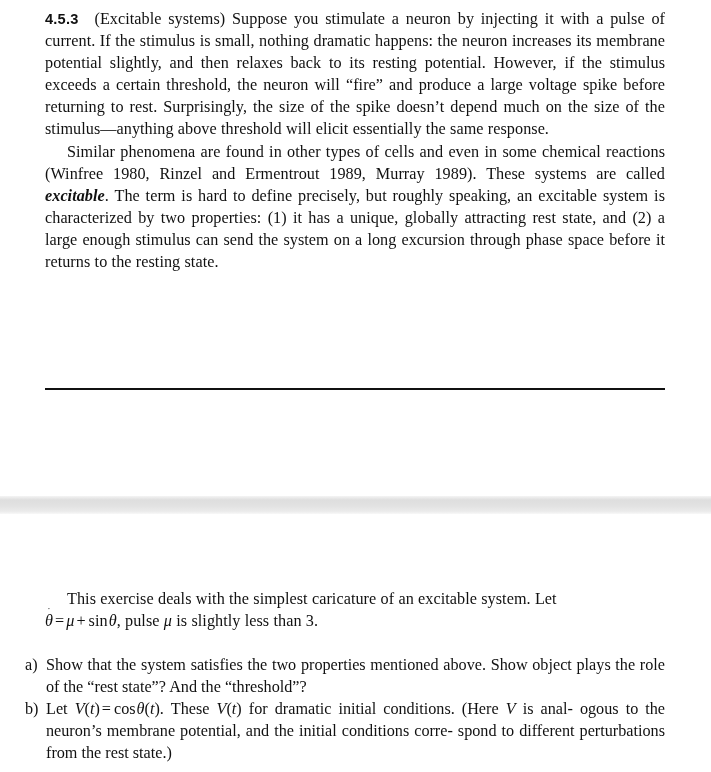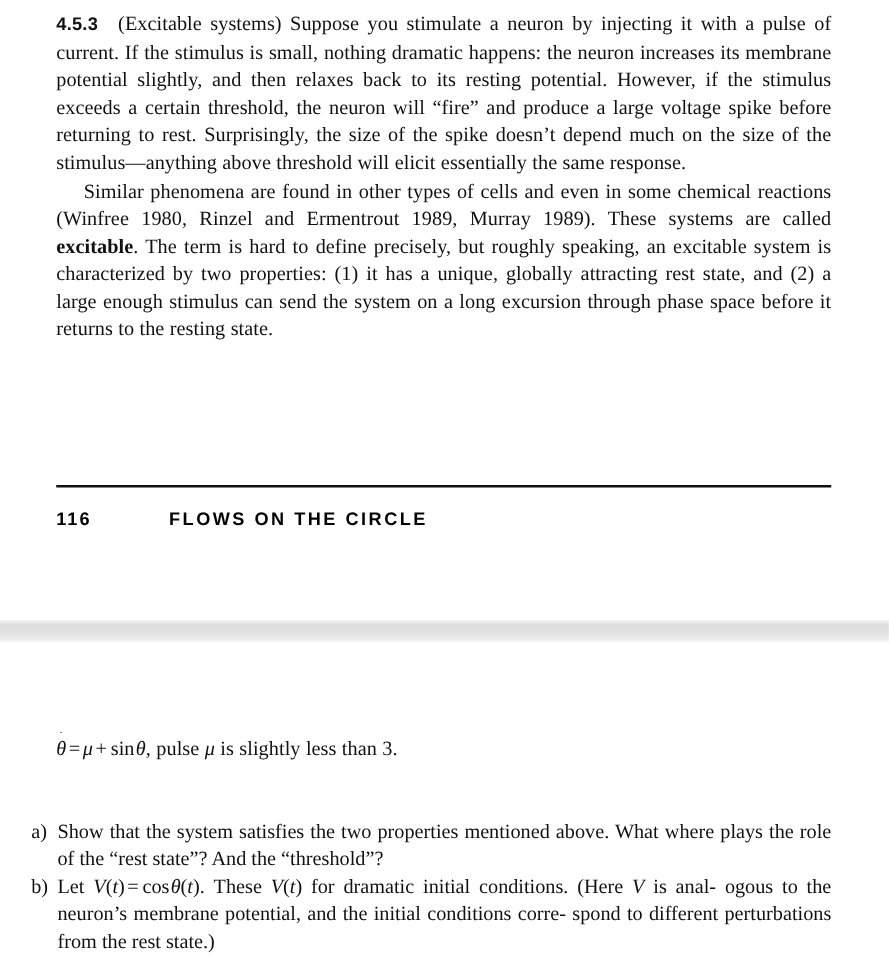--- a/index.html
+++ b/index.html
@@ -42,20 +42,21 @@
 
   .secnum {
     font-family: "Liberation Sans", "DejaVu Sans", sans-serif;
     font-weight: bold;
     font-size: 14.6px;
     letter-spacing: 0.2px;
   }
   .gap-after-num { display: inline-block; width: 16px; }
 
   .ital-bold {
+    font-style: italic;
     font-weight: bold;
   }
 
   
   .rule {
     position: absolute;
     left: 45px;
     width: 620px;
     height: 2px;
     background: #111111;
@@ -161,42 +162,42 @@
     </p>
 
     <p class="para indent" style="margin-top:0px;">
       <span>Similar phenomena are found in other types of cells and even in some chemical reactions (Winfree 1980, Rinzel and Ermentrout 1989, Murray 1989). These systems are called </span><span class="ital-bold">excitable</span><span>. The term is hard to define precisely, but roughly speaking, an excitable system is characterized by two properties: (1) it has a unique, globally attracting rest state, and (2) a large enough stimulus can send the system on a long excursion through phase space before it returns to the resting state.</span>
     </p>
 
   </div>
 
   <div class="rule" style="top:388px;"></div>
 
-  <div class="footer" style="top:408px;">
-    <span class="pagenum">116</span><span class="runhead">FLOWS ON THE CIRCLE</span>
-  </div>
 
   <div class="scanband" style="top:496px; height:18px;"></div>
 
   <div class="col" style="top:588px;">
 
+    <p class="para indent" style="text-align:justify;">
+      <span>This exercise deals with the simplest caricature of an excitable system. Let</span>
+    </p>
 
     <p class="para" style="text-align:left; margin-top:0;">
       <span class="math"><span class="dotvar"><span>θ</span><span class="dot">˙</span></span><span class="op">=</span><span>μ</span><span class="op">+</span><span class="fn">sin</span><span>θ</span><span class="up">,</span></span>
       <span>pulse</span>
       <span class="math">μ</span>
       <span>is slightly less than 3.</span>
     </p>
   </div>
 
   <div class="list" style="top:654px;">
 
     <p class="li">
       <span class="marker">a)</span>
-      <span>Show that the system satisfies the two properties mentioned above. What where</span>
+      <span>Show that the system satisfies the two properties mentioned above. Show object</span>
       <span class="lastline">plays the role of the “rest state”?  And the “threshold”?</span>
     </p>
 
     <p class="li" style="margin-top:0;">
       <span class="marker">b)</span>
       <span>Let</span>
       <span class="math"><span>V</span><span class="up">(</span><span>t</span><span class="up">)</span><span class="op">=</span><span class="fn">cos</span><span>θ</span><span class="up">(</span><span>t</span><span class="up">)</span></span><span>. These</span>
       <span class="math"><span>V</span><span class="up">(</span><span>t</span><span class="up">)</span></span>
       <span>for dramatic initial conditions. (Here</span>
       <span class="math">V</span>

